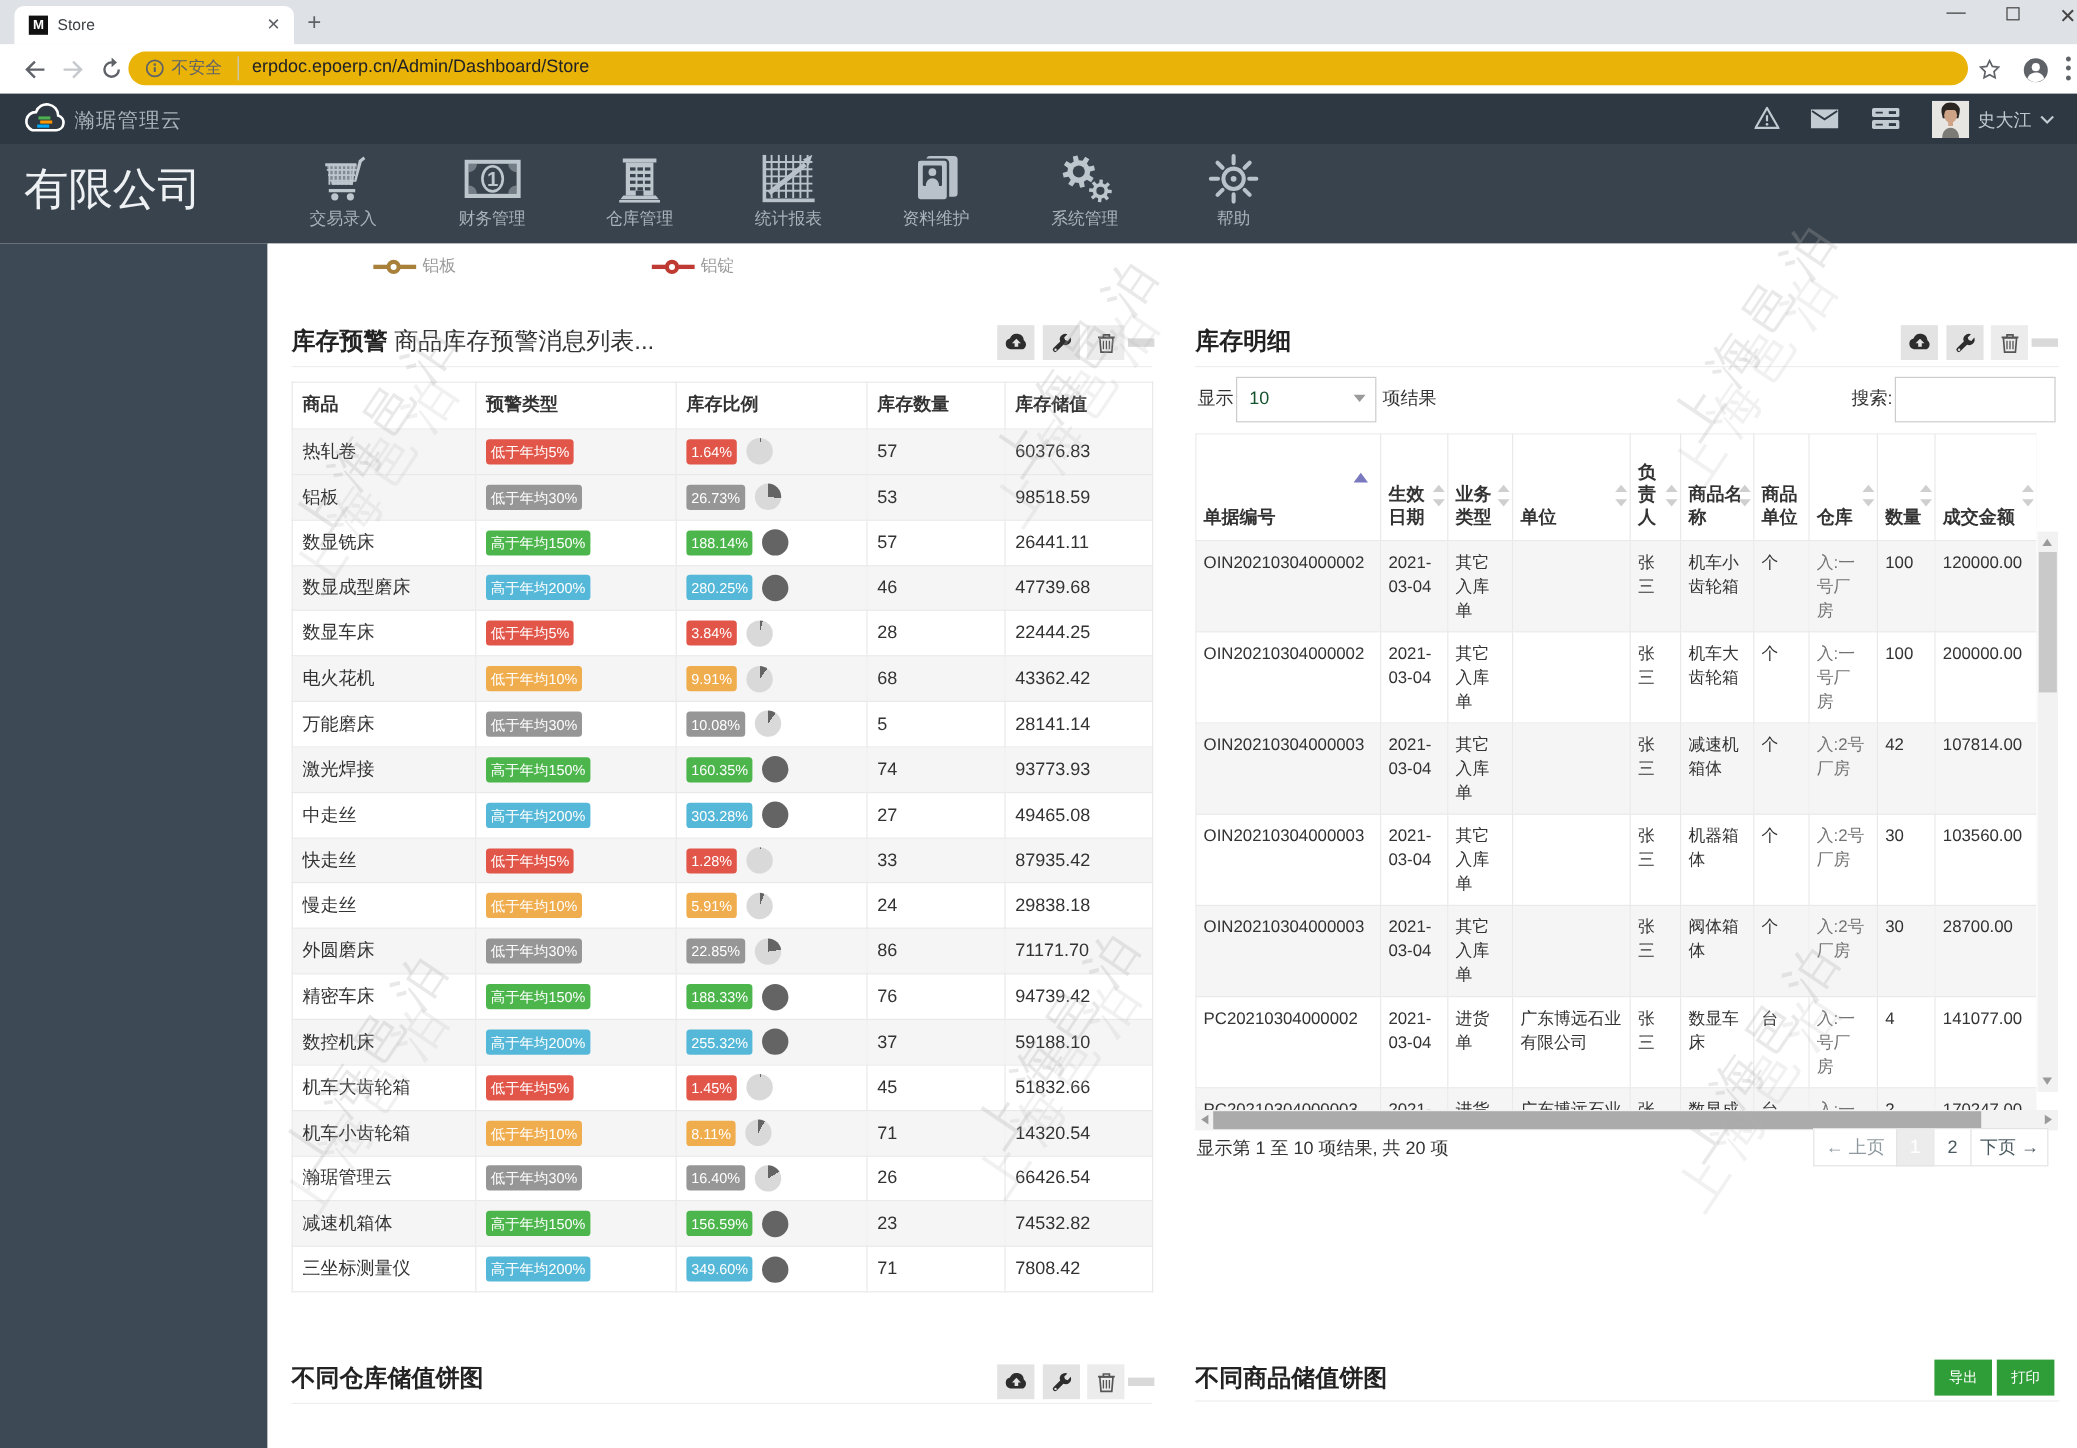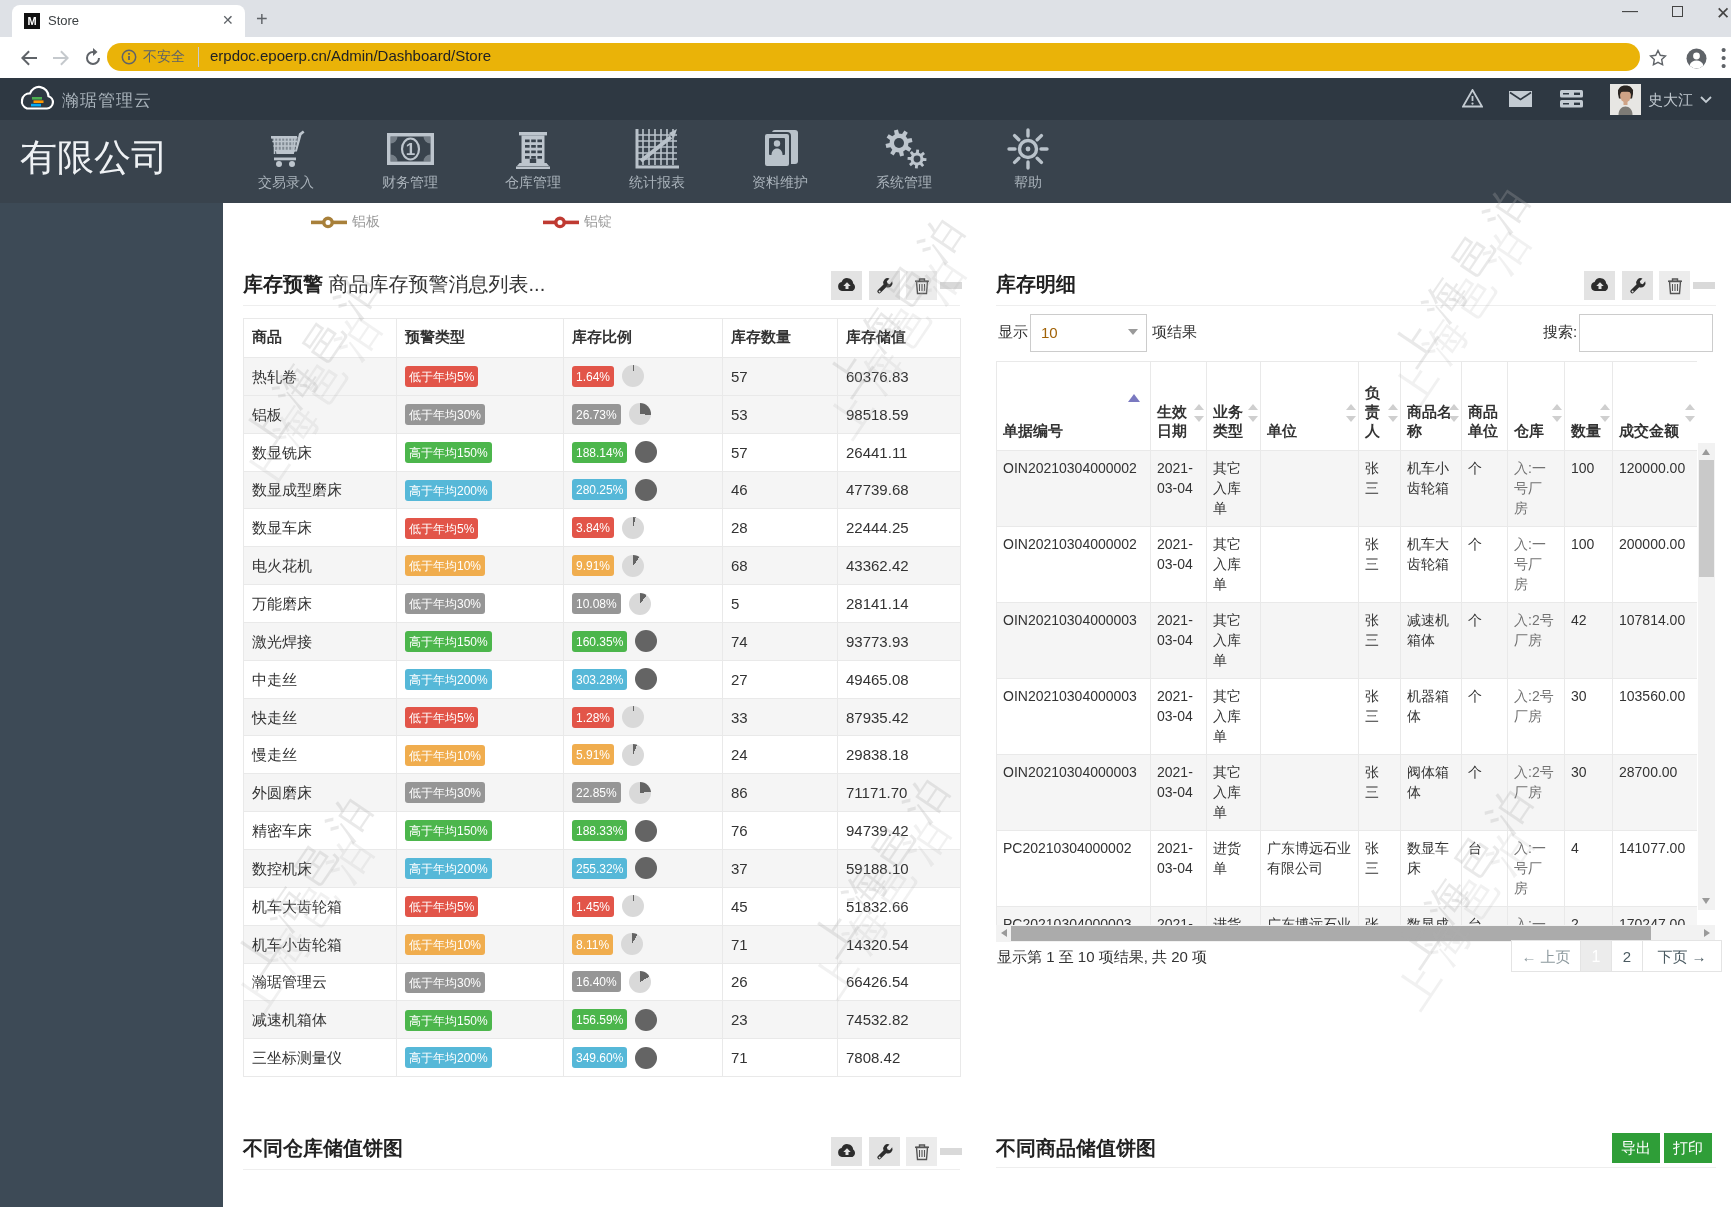--- a/index.html
+++ b/index.html
@@ -59,33 +59,33 @@
 #rtab td{vertical-align:top;padding:7px 6px;line-height:20px;font-size:14px}
 .sorts{position:absolute;right:2px;top:42px;width:10px;height:18px}
 .sorts b{position:absolute;left:0;width:0;height:0;border-left:5px solid transparent;border-right:5px solid transparent}
 .sorts b.u{top:0;border-bottom:6px solid #cfcfcf}
 .sorts b.d{bottom:0;border-top:6px solid #cfcfcf}
 .sortact{position:absolute;right:10px;top:32px;width:0;height:0;border-left:6px solid transparent;border-right:6px solid transparent;border-bottom:8px solid #7a79c0}
 .grn{color:#737373}
 
 .ctl{font-size:15px;color:#333}
 .selbox{border:1px solid #ccc;background:#fff}
-.selbox .v{position:absolute;left:10px;top:9px;font-size:15px;color:#a16207}
+.selbox .v{position:absolute;left:10px;top:9px;font-size:15px;color:#14532d}
 .selbox .ar{position:absolute;right:8px;top:14px;width:0;height:0;border-left:5px solid transparent;border-right:5px solid transparent;border-top:6px solid #9a9a9a}
 
 .sbv{background:#f2f2f2}
 .sbv .thumb{position:absolute;left:1px;width:15px;background:#c9c9c9}
 .sbh{background:#f2f2f2}
 .sbh .thumb{position:absolute;top:1px;height:15px;background:#ababab}
 .arr{position:absolute;width:0;height:0}
 
 .pgbox{border:1px solid #e4e4e4;background:#fff;color:#4a5a61;font-size:15px;text-align:center}
 .pgcur{background:#ececec;color:#fff;border:1px solid #e4e4e4}
 
-.gbtn{background:#2f9e38;color:#fff;font-size:15px;text-align:center;line-height:30px}
+.gbtn{background:#2f9e38;color:#fff;font-size:12px;text-align:center;line-height:30px}
 
 .wm{position:absolute;font-size:42px;letter-spacing:12px;color:rgba(174,174,174,0.27);transform:rotate(-56deg);white-space:nowrap;text-shadow:-34px 24px 0 rgba(182,182,182,0.19);pointer-events:none}
 </style></head><body>
 <div id="tabbar" class="abs">
 <div id="tab" class="abs">
       <div class="fav abs">M</div>
       <div class="ttl abs">Store</div>
       <div class="cls abs">✕</div>
     </div>
 <div id="newtab" class="abs">+</div>
@@ -633,21 +633,21 @@
     </div>
 <div class="sbh abs" style="left:773px;top:722px;width:719px;height:17px">
       <span class="arr" style="left:5px;top:4px;border-top:4.5px solid transparent;border-bottom:4.5px solid transparent;border-right:6px solid #9a9a9a"></span>
       <span class="thumb" style="left:15px;width:640px"></span>
       <span class="arr" style="right:5px;top:4px;border-top:4.5px solid transparent;border-bottom:4.5px solid transparent;border-left:6px solid #9a9a9a"></span>
     </div>
 <div class="ctl abs" style="left:774px;top:745px">显示第 1 至 10 项结果, 共 20 项</div>
 <div class="pgbox abs" style="left:1288px;top:737px;width:70px;height:32px;line-height:32px;color:#8e9a9f">← 上页</div>
 <div class="pgcur abs" style="left:1357px;top:737px;width:32px;height:32px;line-height:32px;text-align:center">1</div>
 <div class="pgbox abs" style="left:1388px;top:737px;width:32px;height:32px;line-height:32px">2</div>
-<div class="pgbox abs" style="left:1419px;top:737px;width:80px;height:32px;line-height:32px">下页 →</div>
+<div class="pgbox abs" style="left:1419px;top:737px;width:65px;height:32px;line-height:32px">下页 →</div>
 <div class="ph abs" style="left:773px;top:932px">不同商品储值饼图</div>
 <div class="gbtn abs" style="left:1389px;top:930px;width:48px;height:30px">导出</div>
 <div class="gbtn abs" style="left:1441px;top:930px;width:48px;height:30px">打印</div>
 <div class="hr abs" style="left:773px;top:964px;width:720px"></div>
 </div>
 <div class="wm" style="left:207px;top:330px">上海邑泊</div>
 <div class="wm" style="left:791px;top:274px">上海邑泊</div>
 <div class="wm" style="left:1356px;top:244px">上海邑泊</div>
 <div class="wm" style="left:199px;top:853px">上海邑泊</div>
 <div class="wm" style="left:776px;top:834px">上海邑泊</div>

